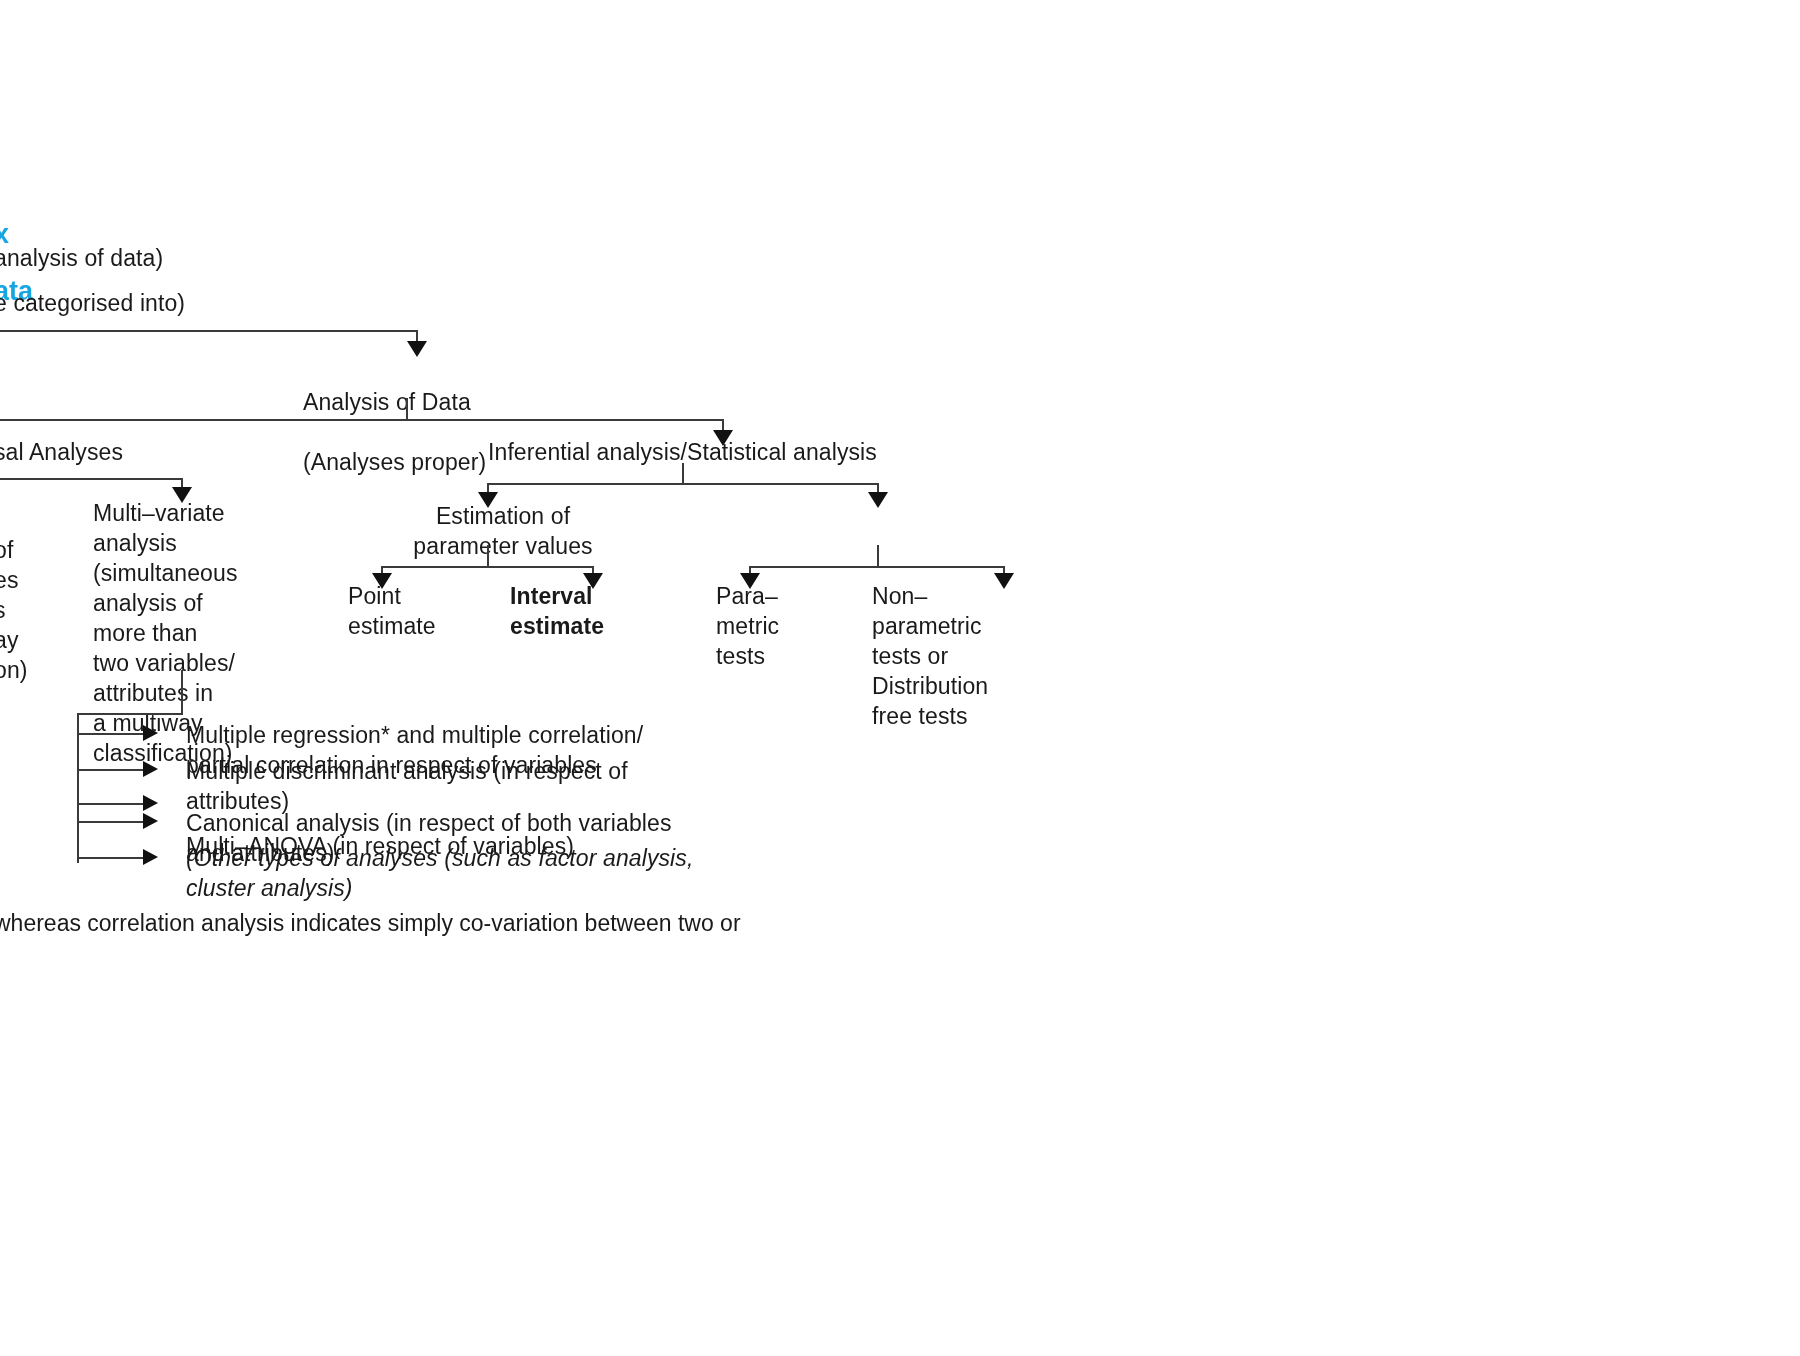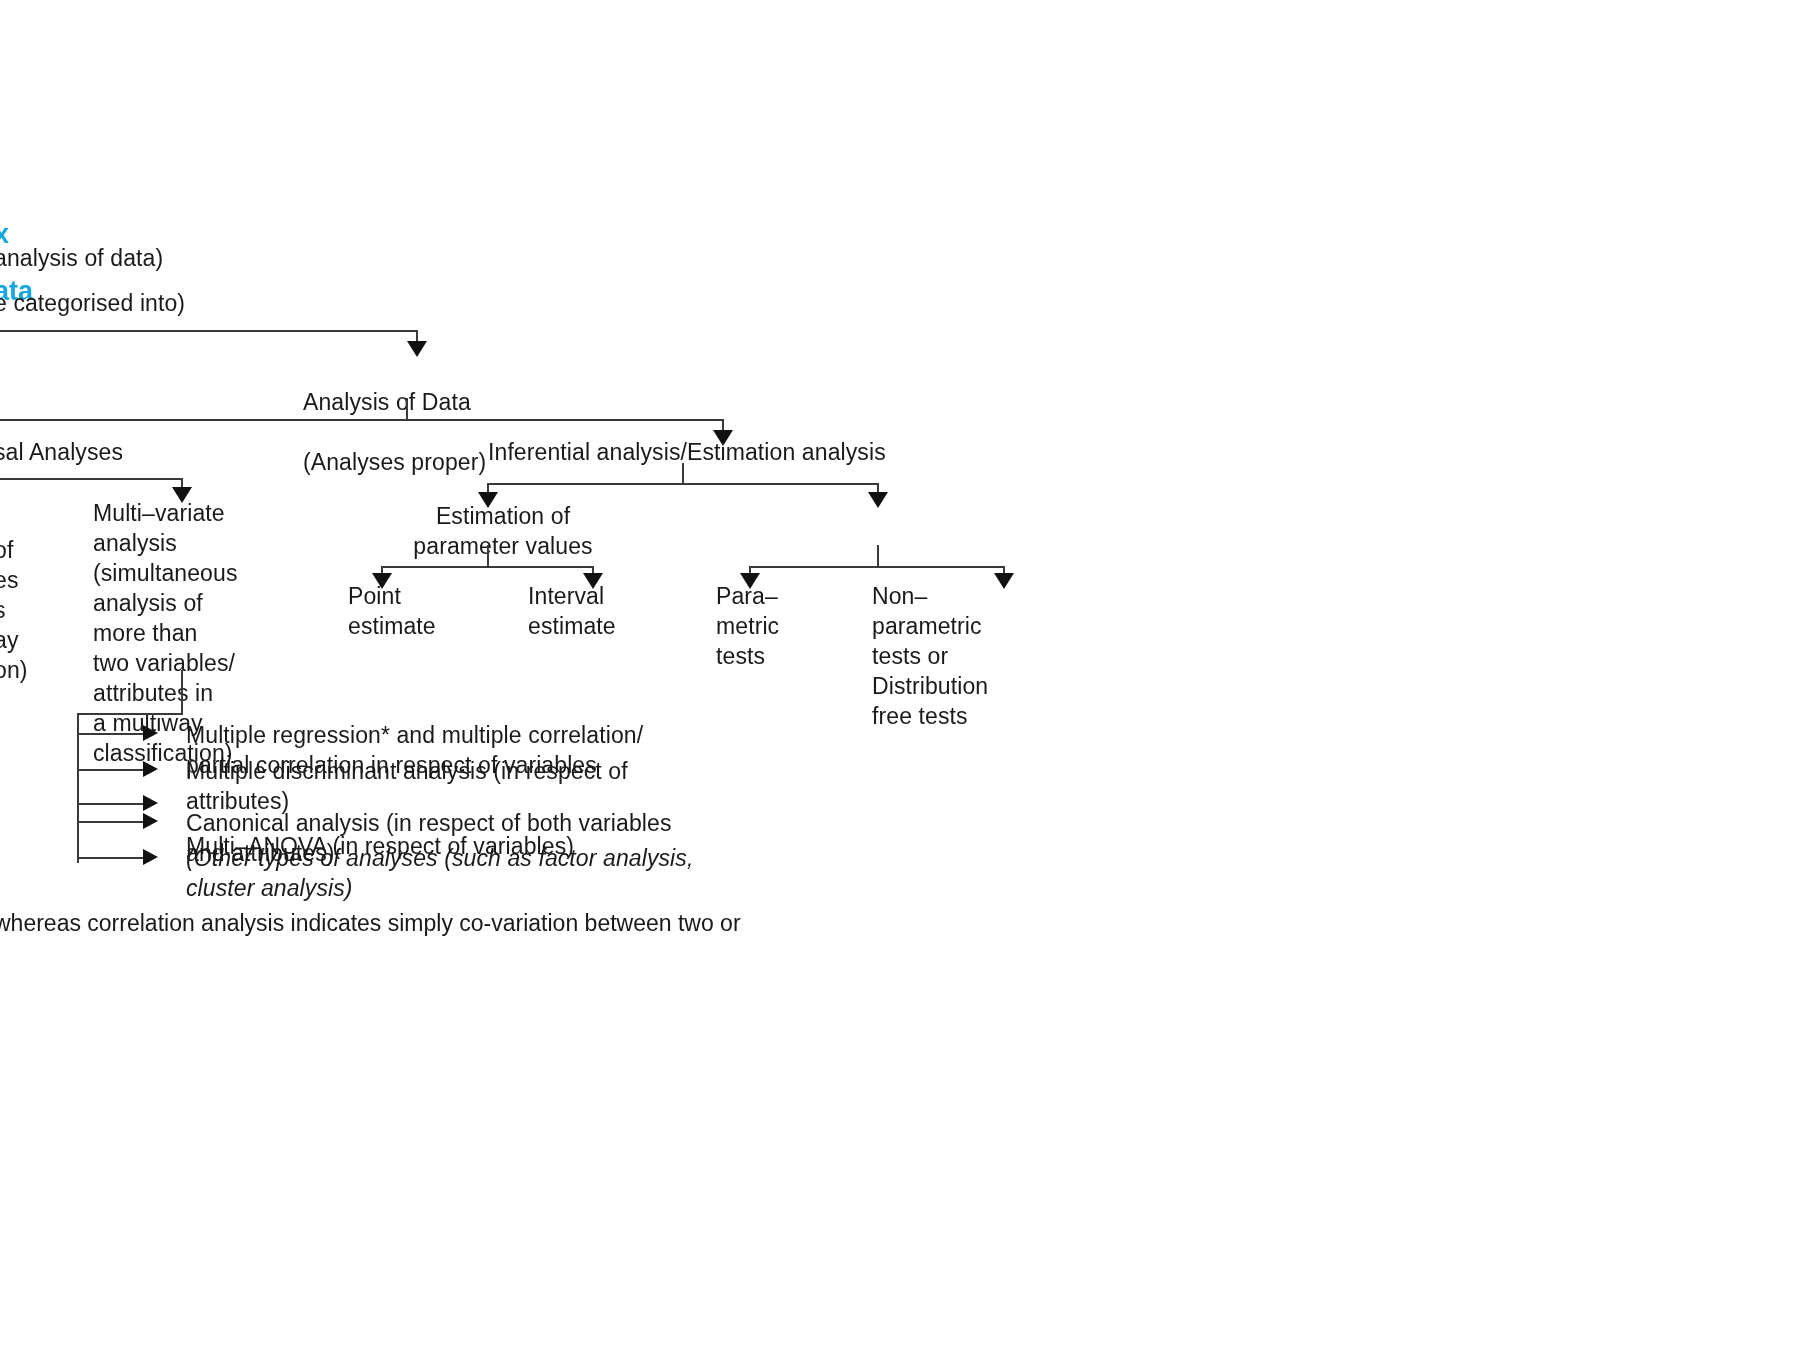--- a/index.html
+++ b/index.html
@@ -99,21 +99,21 @@
   </div>
 
   <div class="vline" style="left:406px; top:398px; height:22px;"></div>
 
   <div class="hline" style="left:0px; top:419px; width:724px;"></div>
   <div class="vline" style="left:722px; top:419px; height:18px;"></div>
   <div class="arrow-down" style="left:713px; top:430px;"></div>
 
   <div class="txt" style="left:-6px; top:437px;">sal Analyses</div>
 
-  <div class="txt" style="left:488px; top:437px;">Inferential analysis/Estimation analysis</div>
+  <div class="txt" style="left:488px; top:437px;">Inferential analysis/Statistical analysis</div>
 
   <div class="hline" style="left:0px; top:478px; width:183px;"></div>
   <div class="vline" style="left:181px; top:478px; height:14px;"></div>
   <div class="arrow-down" style="left:172px; top:487px;"></div>
 
   <div class="txt wrap" style="left:-6px; top:535px;">of
 es
 s
 ay
 on)</div>
@@ -146,21 +146,21 @@
 
   <div class="vline" style="left:381px; top:566px; height:12px;"></div>
   <div class="arrow-down" style="left:372px; top:573px;"></div>
 
   <div class="vline" style="left:592px; top:566px; height:12px;"></div>
   <div class="arrow-down" style="left:583px; top:573px;"></div>
 
   <div class="txt wrap" style="left:348px; top:581px;">Point
 estimate</div>
 
-  <div class="txt wrap" style="left:528px; top:581px;">Interval
+  <div class="txt wrap" style="left:510px; top:581px;font-weight:bold;">Interval
 estimate</div>
 
   <div class="vline" style="left:877px; top:545px; height:22px;"></div>
   <div class="hline" style="left:749px; top:566px; width:256px;"></div>
 
   <div class="vline" style="left:749px; top:566px; height:12px;"></div>
   <div class="arrow-down" style="left:740px; top:573px;"></div>
 
   <div class="vline" style="left:1003px; top:566px; height:12px;"></div>
   <div class="arrow-down" style="left:994px; top:573px;"></div>

